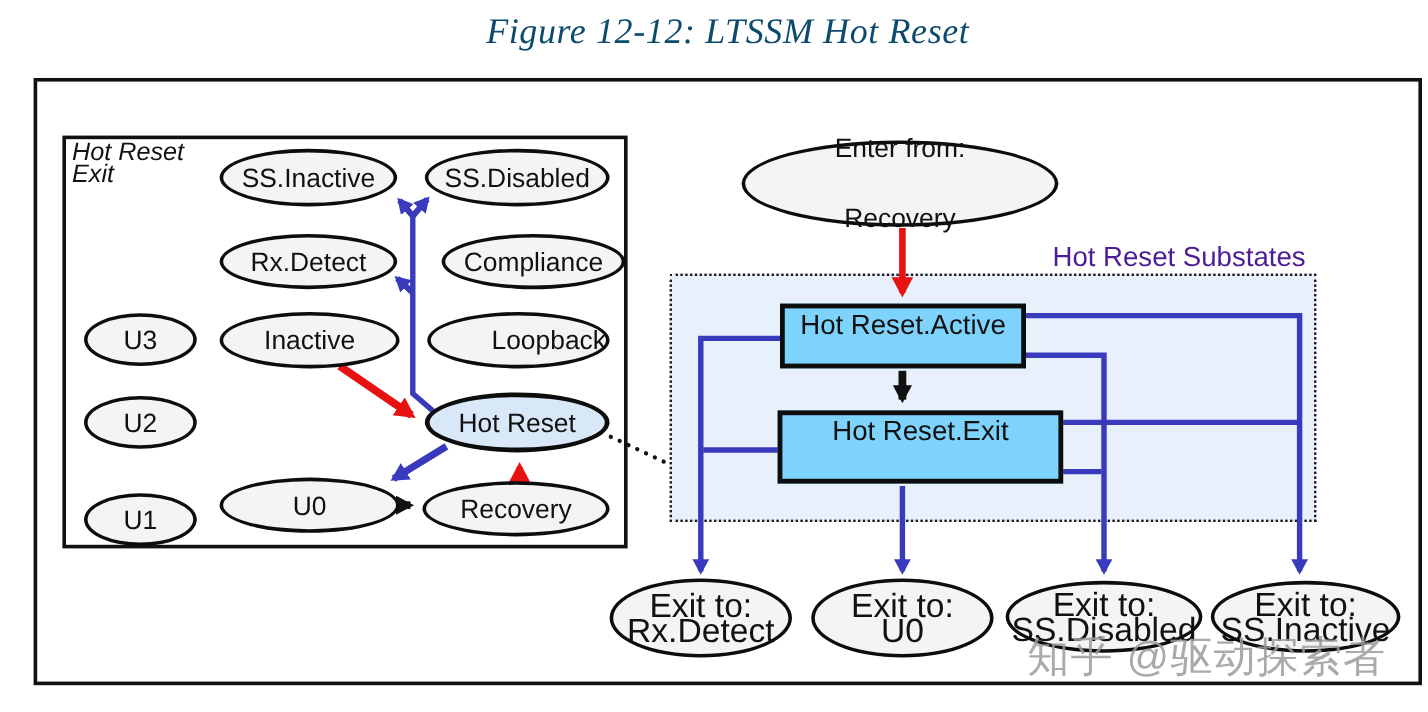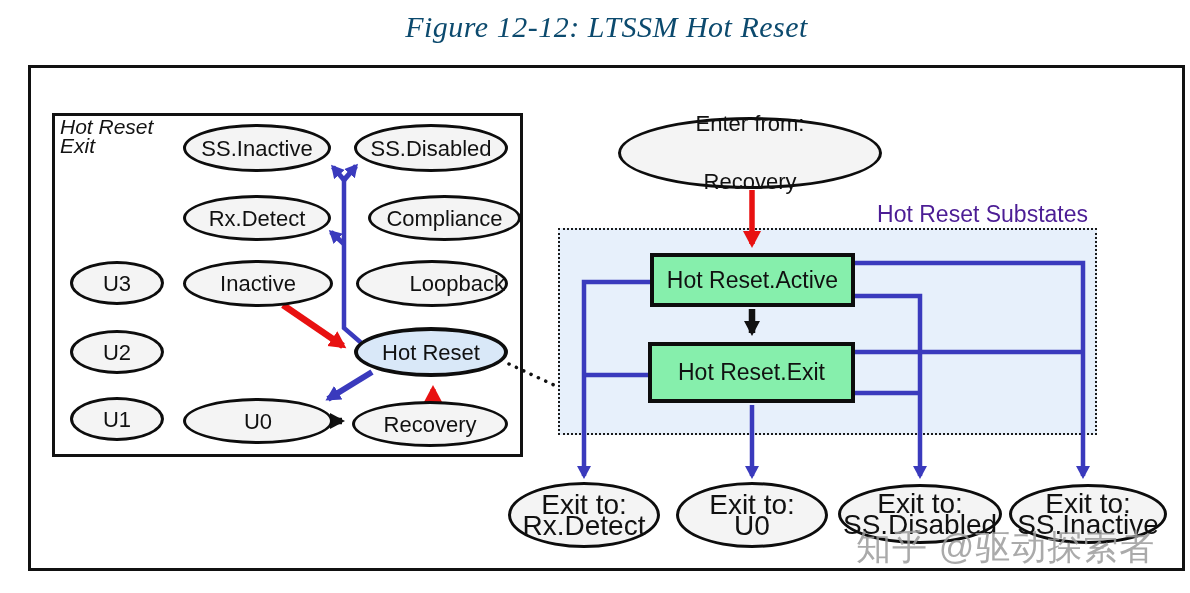--- a/index.html
+++ b/index.html
@@ -40,22 +40,22 @@
     position: absolute; z-index: 10;
     border: 3px solid #0d0d0d; border-radius: 50%; background: #f4f4f4;
     display: flex; flex-direction: column; align-items: center; justify-content: center;
     font-size: 22px; color: #111; text-align: center; line-height: 23px;
   }
   .ellipse.hot { background: #d9e8f8; border-width: 4px; }
   .ellipse.small-txt { font-size: 28px; line-height: 21px; }
 
   .state-rect {
     position: absolute; z-index: 10;
-    border: 4px solid #0d0d0d; background: #86efac;
-    display: flex; align-items: center; justify-content: center;
+    border: 4px solid #0d0d0d; background: #7dd3fc;
+    display: flex; justify-content: center;
     font-size: 23px; color: #111;
   }
 
   .watermark {
     position: absolute; left: 856px; top: 524px; z-index: 20;
     font-size: 35px; color: rgba(155,155,155,0.85); letter-spacing: 1px;
     white-space: nowrap;
   }
 </style>
 </head>
@@ -134,39 +134,39 @@
   </div>
 <div class="ellipse" style="left:356px; top:260px; width:152px; height:47px;align-items:flex-end;">
     <span>Loopback</span>
   </div>
 <div class="ellipse" style="left:70px; top:330px; width:94px; height:44px;">
     <span>U2</span>
   </div>
 <div class="ellipse hot" style="left:354px; top:327px; width:154px; height:50px;">
     <span>Hot Reset</span>
   </div>
-<div class="ellipse" style="left:70px; top:397px; width:94px; height:44px;">
+<div class="ellipse" style="left:70px; top:411px; width:94px; height:44px;">
     <span>U1</span>
   </div>
 <div class="ellipse" style="left:183px; top:398px; width:150px; height:46px;">
     <span>U0</span>
   </div>
 <div class="ellipse" style="left:352px; top:401px; width:156px; height:46px;">
     <span>Recovery</span>
   </div>
 
 <div class="ellipse" style="left:618px; top:117px; width:264px; height:72px; line-height:26px;gap:32px;">
   <span>Enter from:</span>
   <span>Recovery</span>
 </div>
 
 <div class="state-rect" style="left:650px; top:253px; width:205px; height:54px;">
     <span>Hot Reset.Active</span>
   </div>
-<div class="state-rect" style="left:648px; top:342px; width:207px; height:61px;">
+<div class="state-rect" style="left:648px; top:342px; width:238px; height:61px;">
     <span>Hot Reset.Exit</span>
   </div>
 
 <div class="ellipse small-txt" style="left:508px; top:482px; width:152px; height:66px;">
   <span>Exit to:</span>
   <span>Rx.Detect</span>
 </div>
 <div class="ellipse small-txt" style="left:676px; top:482px; width:152px; height:66px;">
   <span>Exit to:</span>
   <span>U0</span>

